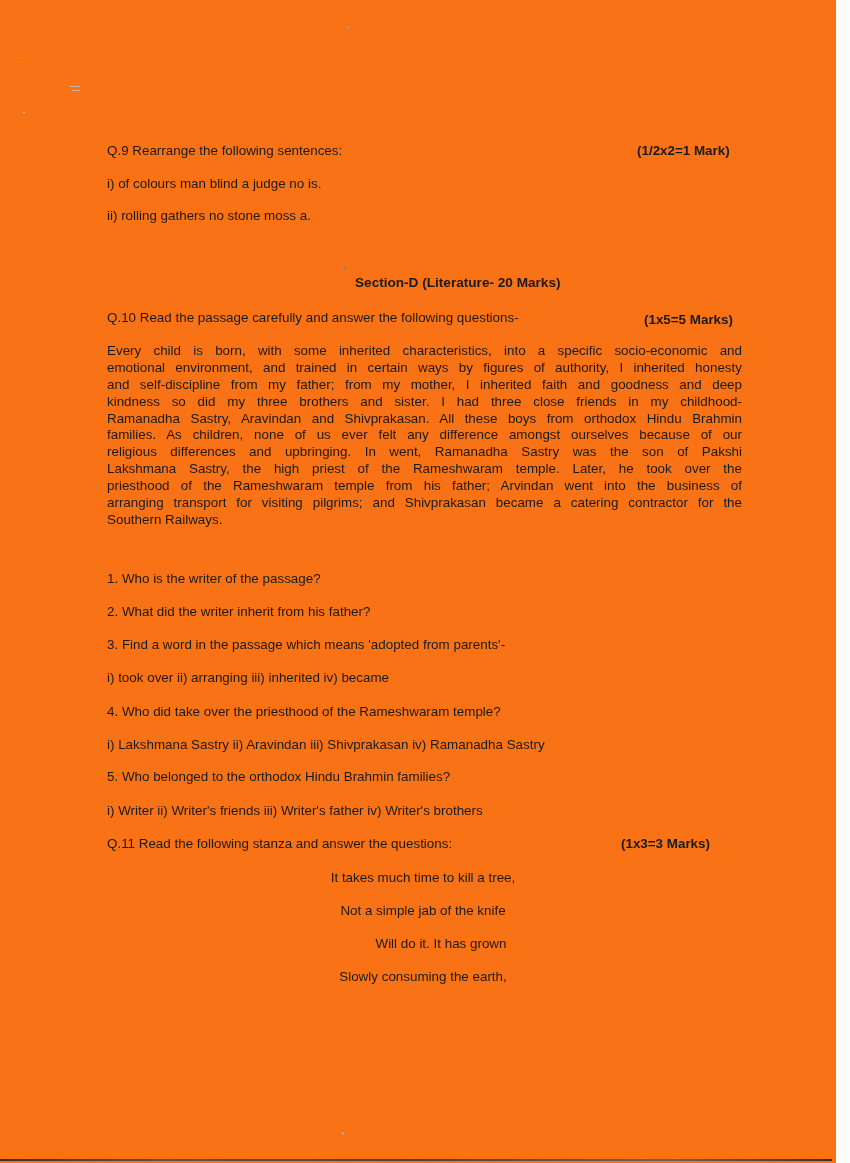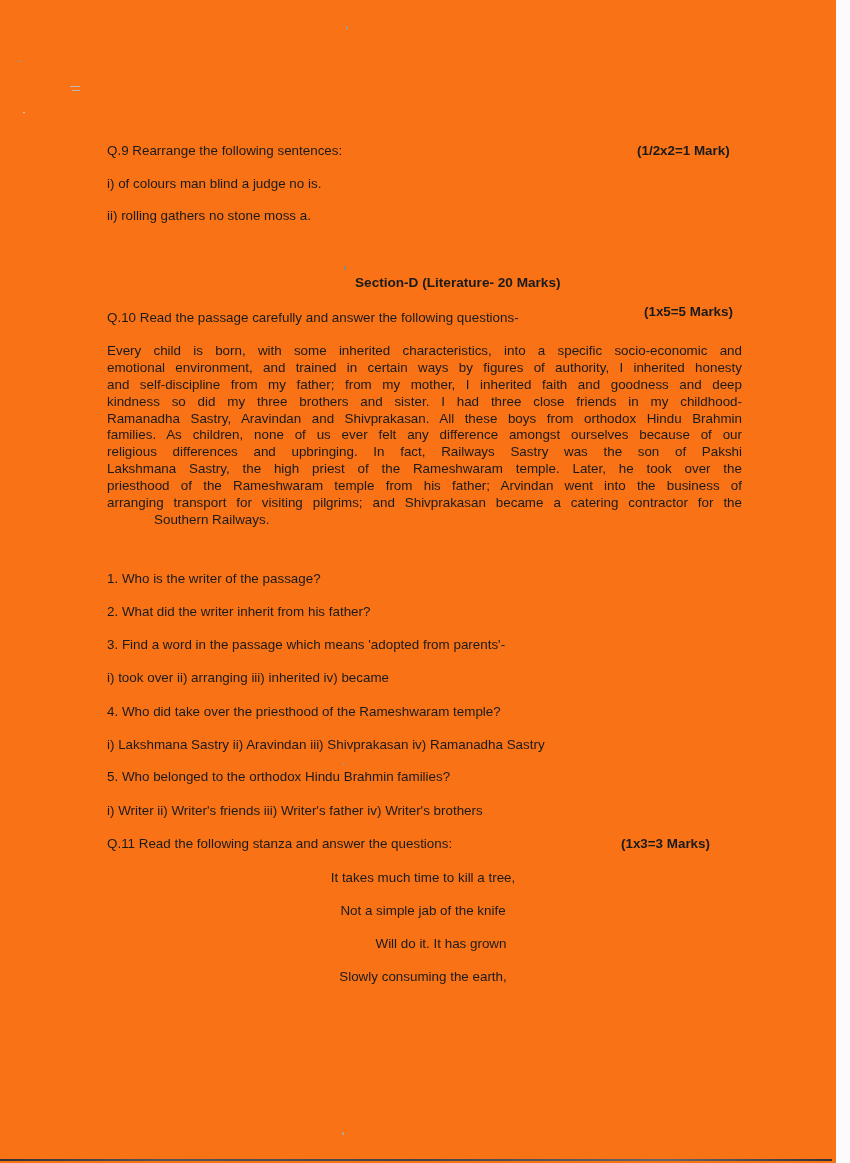--- a/index.html
+++ b/index.html
@@ -44,21 +44,20 @@
       display: block;
       height: 16.9px;
       line-height: 16.9px;
       text-align: justify;
       text-align-last: justify;
       white-space: nowrap;
       overflow: visible;
     }
     .passage .pl.last {
       text-align-last: left;
-      margin-left: 47px;
     }
     .stanza-line {
       position: absolute;
       left: 0;
       width: 836px;
       text-align: center;
       white-space: nowrap;
       padding-left: 10px;
       box-sizing: border-box;
     }
@@ -101,32 +100,32 @@
 
   <div class="q-row" style="top:143px;">Q.9 Rearrange the following sentences:</div>
   <div class="marks-right marks" style="left:637px;top:143px;">(1/2x2=1 Mark)</div>
   <div class="q-row" style="top:176px;">i) of colours man blind a judge no is.</div>
   <div class="q-row" style="top:208px;">ii) rolling gathers no stone moss a.</div>
 
   <div class="abs bold" style="left:315px;top:275px;font-size:13.6px;margin-left:40px;">Section-D (Literature- 20 Marks)</div>
   <div class="speck" style="left:344px;top:266px;width:2px;height:4px;background:#888;"></div>
 
   <div class="q-row" style="top:310px;">Q.10  Read the passage carefully and answer the following questions-</div>
-  <div class="marks-right" style="left:644px;top:304px;">
+  <div class="marks-right" style="left:644px;top:312px;">
     <span style="font-weight:bold;">(1x5=5 Marks)</span>
   </div>
 
   <div class="passage">
     <div class="pl">Every child is born, with some inherited characteristics, into a specific socio-economic and</div>
     <div class="pl">emotional environment, and trained in certain ways by figures of authority, I inherited honesty</div>
     <div class="pl">and self-discipline from my father; from my mother, I inherited faith and goodness and deep</div>
     <div class="pl">kindness so did my three brothers and sister. I had three close friends in my  childhood-</div>
     <div class="pl">Ramanadha Sastry, Aravindan and Shivprakasan. All these boys from orthodox Hindu Brahmin</div>
     <div class="pl">families. As children, none of us ever felt any difference amongst ourselves because of our</div>
-    <div class="pl">religious differences and upbringing. In fact, Railways Sastry was the son of Pakshi</div>
+    <div class="pl">religious differences and upbringing. In went, Ramanadha Sastry was the son of Pakshi</div>
     <div class="pl">Lakshmana Sastry, the high priest of the Rameshwaram temple. Later, he took over the</div>
     <div class="pl">priesthood of the Rameshwaram temple from his father; Arvindan went into the business of</div>
     <div class="pl">arranging transport for visiting pilgrims; and Shivprakasan became a catering contractor for the</div>
     <div class="pl last">Southern Railways.</div>
   </div>
 
   <div class="q-row" style="top:571px;">1. Who is the writer of the passage?</div>
   <div class="q-row" style="top:604px;">2. What did the writer inherit from his father?</div>
   <div class="q-row" style="top:637px;">3. Find a word in the passage which means 'adopted from parents'-</div>
   <div class="q-row" style="top:670px;">i) took over  ii) arranging   iii) inherited  iv) became</div>

